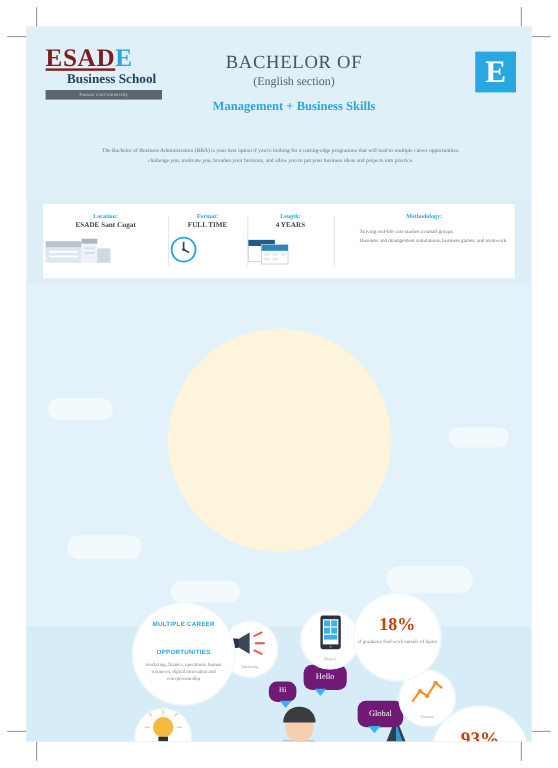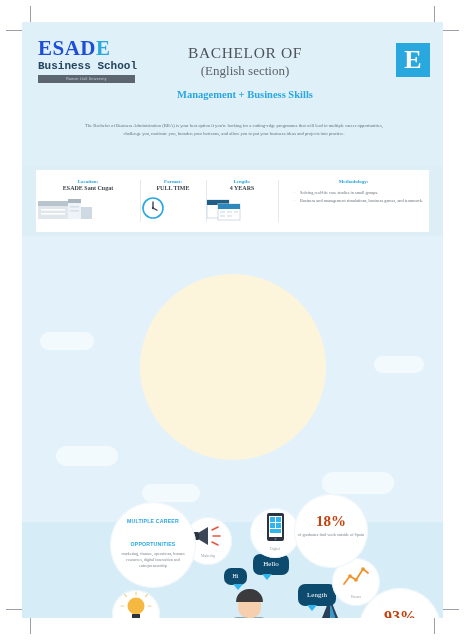--- a/index.html
+++ b/index.html
@@ -14,32 +14,32 @@
 
   
   .poster{position:absolute;left:22px;top:22px;width:421px;height:596px;
           background:#ddeef7;overflow:hidden;}
 
   
   .hdr{position:absolute;left:0;top:0;width:421px;height:144px;background:#dff0f9;}
   .logo{position:absolute;left:16px;top:16px;width:110px;}
   .logo-main{font-family:"Liberation Serif",serif;font-size:21px;font-weight:bold;
              letter-spacing:.5px;color:#2aa7df;line-height:1;}
-  .logo-main .dark{color:#1d4ed8;}
+  .logo-main .dark{color:#7f1d1d;text-decoration:underline;}
   .logo-main .e2{color:#29a8e0;}
-  .logo-sub{font-family:Liberation Mono, monospace;font-size:11px;font-weight:bold;
-            color:#24445f;margin-top:2px;line-height:1;}
+  .logo-sub{font-family:Liberation Serif, serif;font-size:11px;font-weight:bold;
+            color:#24445f;margin-top:2px;line-height:1;text-align:center;}
   .logo-bar{margin-top:3px;width:97px;height:8px;background:#5c6670;}
   .logo-bar span{display:block;font-size:3.4px;color:#cfd6db;text-align:center;
                  line-height:8px;letter-spacing:.3px;}
 
   .title-wrap{position:absolute;left:108px;top:22px;width:230px;text-align:center;}
   .t1{font-family:"Liberation Serif",serif;font-size:15.5px;color:#4c5358;
       letter-spacing:.6px;line-height:1.18;}
-  .t2{font-family:"Liberation Serif",serif;font-size:13px;color:#5b6267;margin-top:1px;}
+  .t2{font-family:"Liberation Serif",serif;font-size:10px;color:#5b6267;margin-top:1px;}
   .t3{font-family:"Liberation Serif",serif;font-size:10.5px;font-weight:bold;
       color:#2aa7df;margin-top:9px;line-height:1.35;}
 
   .sq-logo{position:absolute;right:13px;top:21px;width:34px;height:34px;background:#29a8e0;}
   .sq-logo b{display:block;color:#fff;font-family:"Liberation Serif",serif;
              font-size:26px;line-height:34px;text-align:center;}
 
   .intro{position:absolute;left:62px;top:100px;width:300px;text-align:center;
          font-family:"Liberation Serif",serif;font-size:4.6px;color:#6a7378;line-height:1.75;}
 
@@ -98,21 +98,21 @@
          box-shadow:0 0 0 1px #e9f4fa inset;}
   .icirc .lbl{position:absolute;left:0;right:0;bottom:7px;text-align:center;
               font-family:"Liberation Serif",serif;font-size:3.4px;color:#9aa5ab;}
 
   .ic-mega{left:162px;top:281px;width:48px;height:48px;}
   .ic-tab{left:228px;top:272px;width:50px;height:50px;}
   .ic-bulb{left:90px;top:354px;width:48px;height:48px;}
   .ic-chart{left:310px;top:322px;width:48px;height:48px;}
 
   
-  .sp{position:absolute;background:#0c4a6e;border-radius:7px;color:#fff;
+  .sp{position:absolute;background:#701a75;border-radius:7px;color:#fff;
       font-family:"Liberation Serif",serif;text-align:center;}
   .sp:after{content:"";position:absolute;left:9px;bottom:-5px;border-left:5px solid transparent;
             border-right:5px solid transparent;border-top:6px solid #31b5ef;}
   .sp1{left:202px;top:332px;width:23px;height:17px;font-size:6px;line-height:17px;}
   .sp2{left:231px;top:318px;width:36px;height:21px;font-size:7px;line-height:21px;}
   .sp3{left:276px;top:348px;width:38px;height:22px;font-size:7px;line-height:22px;}
   .person-head{position:absolute;left:216px;top:358px;width:23px;height:24px;
                background:#f6cfae;border-radius:10px;}
   .person-hair{position:absolute;left:214px;top:353px;width:27px;height:13px;
                background:#3b3a3c;border-radius:13px 13px 0 0;}
@@ -243,21 +243,21 @@
           <path d="M20 58 L29 86 L20 86 Z" fill="#ffffff" opacity=".35"></path>
         </svg>
       </div>
 
       <div class="person-body"></div>
       <div class="person-head"></div>
       <div class="person-hair"></div>
 
       <div class="sp sp1">Hi</div>
       <div class="sp sp2">Hello</div>
-      <div class="sp sp3">Length</div>
+      <div class="sp sp3">Global</div>
 
       <div class="icirc ic-mega">
         <svg width="48" height="38" viewBox="0 0 48 38">
           <path d="M14 16 L24 10 L24 28 L14 22 Z" fill="#3c4654"></path>
           <rect x="9" y="15" width="6" height="8" rx="1.5" fill="#2b3340"></rect>
           <g stroke="#e8553f" stroke-width="1.6" stroke-linecap="round">
             <line x1="28" y1="13" x2="34" y2="10"></line>
             <line x1="29" y1="19" x2="36" y2="19"></line>
             <line x1="28" y1="25" x2="34" y2="28"></line>
           </g>

